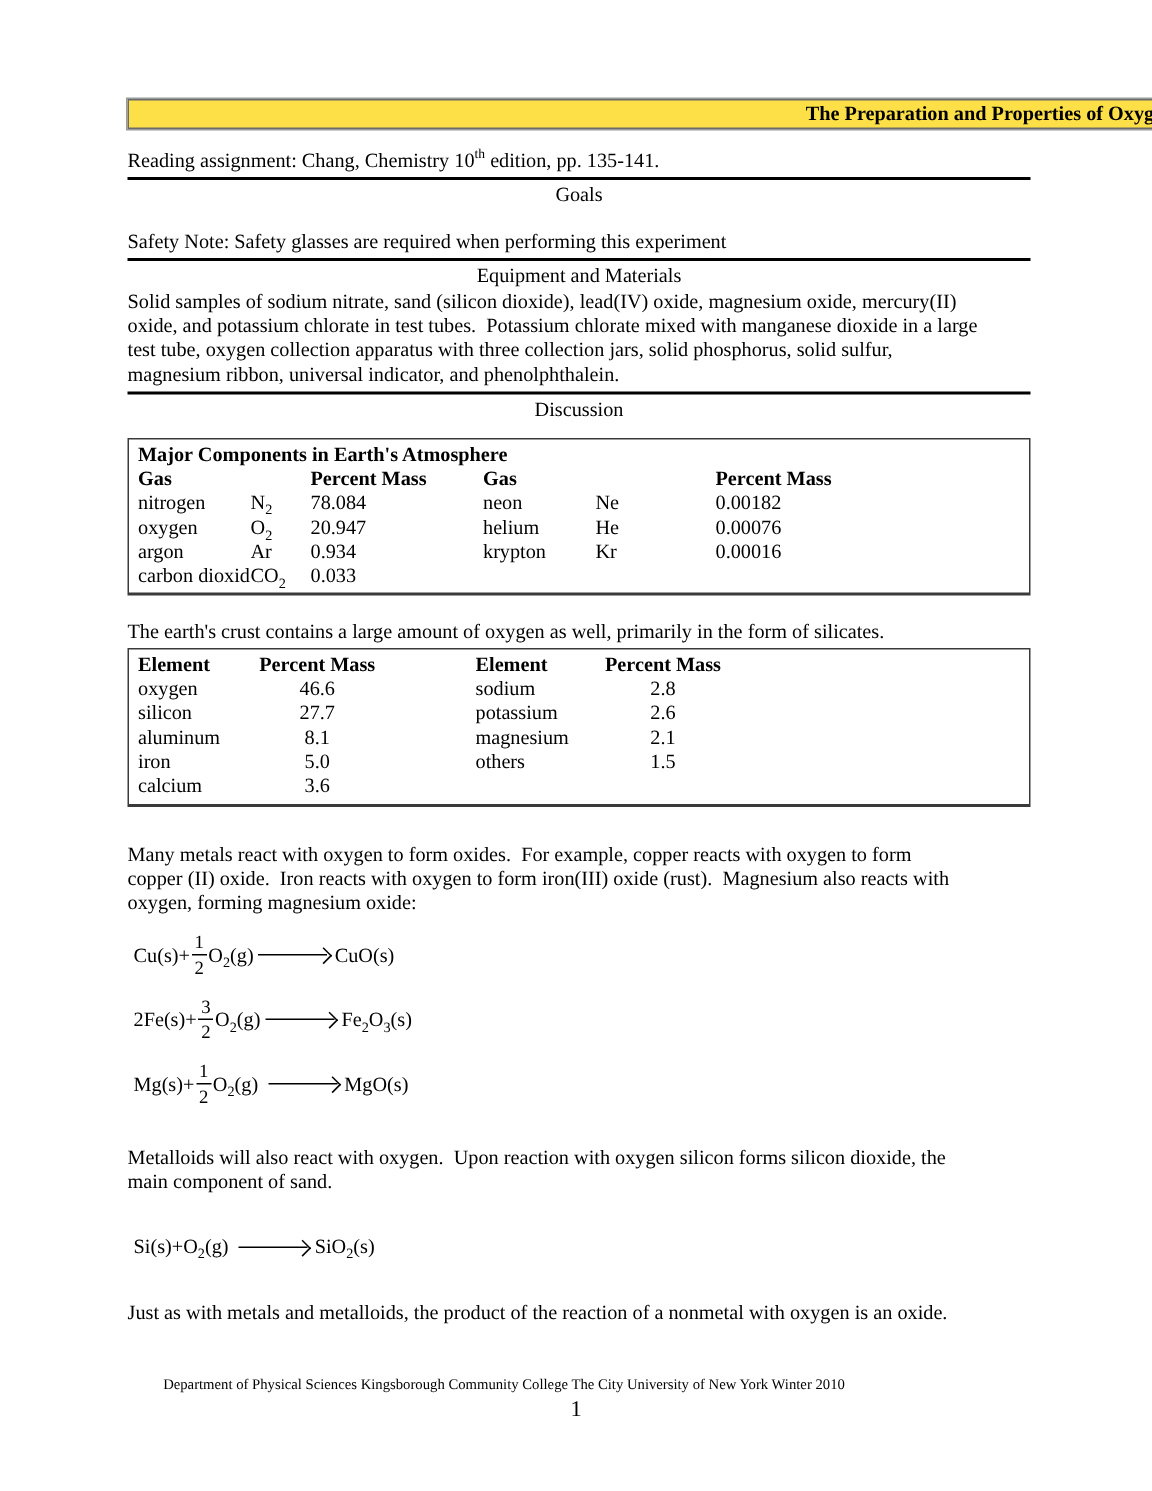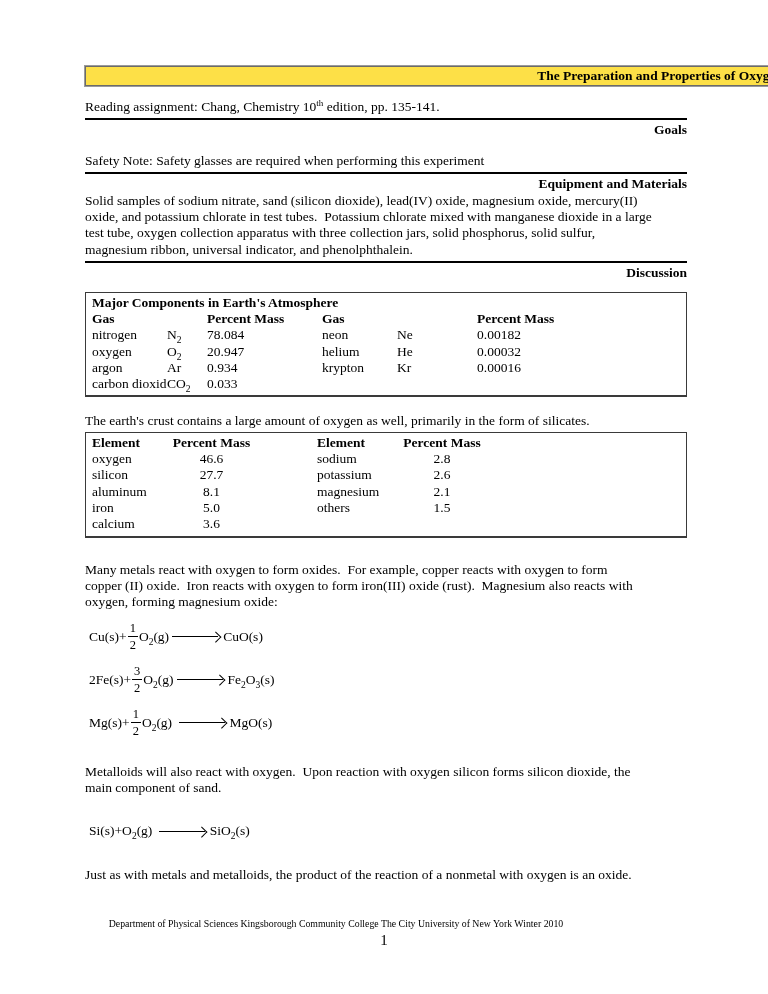--- a/index.html
+++ b/index.html
@@ -11,21 +11,21 @@
   }
   .content{position:absolute;left:85px;top:66px;width:602px;}
   .title-bar{
     box-sizing:border-box;width:704px;height:20px;
     background:#fde047;border:1px solid #6b6b6b;outline:1px solid #9a9a9a;
     text-align:right;font-weight:bold;font-size:13.5px;line-height:18px;
     padding-right:5px;margin-bottom:13px;
   }
   .ruled{border-bottom:2px solid #000;padding-bottom:3px;}
   .reading{margin-top:12px;}
-  .sec-head{text-align:right;font-weight:bold;}
+  .sec-head{text-align:center;font-weight:normal;}
   .para{white-space:pre-wrap;}
   .mb-blank{margin-bottom:14px;}
   .tablebox{
     box-sizing:border-box;width:602px;
     border:1px solid #3a3a3a;border-bottom-width:2px;
     padding:2px 6px 3px 6px;
   }
   table{border-collapse:collapse;table-layout:fixed;width:588px;font-size:13.5px;line-height:16.3px;}
   td{padding:0;overflow:hidden;white-space:nowrap;vertical-align:baseline;}
   .t-title td{font-weight:bold;}
@@ -119,21 +119,21 @@
             <td>neon</td>
             <td>Ne</td>
             <td>0.00182</td>
           </tr>
           <tr>
             <td>oxygen</td>
             <td>O<sub>2</sub></td>
             <td>20.947</td>
             <td>helium</td>
             <td>He</td>
-            <td>0.00032</td>
+            <td>0.00076</td>
           </tr>
           <tr>
             <td>argon</td>
             <td>Ar</td>
             <td>0.934</td>
             <td>krypton</td>
             <td>Kr</td>
             <td>0.00016</td>
           </tr>
           <tr>

